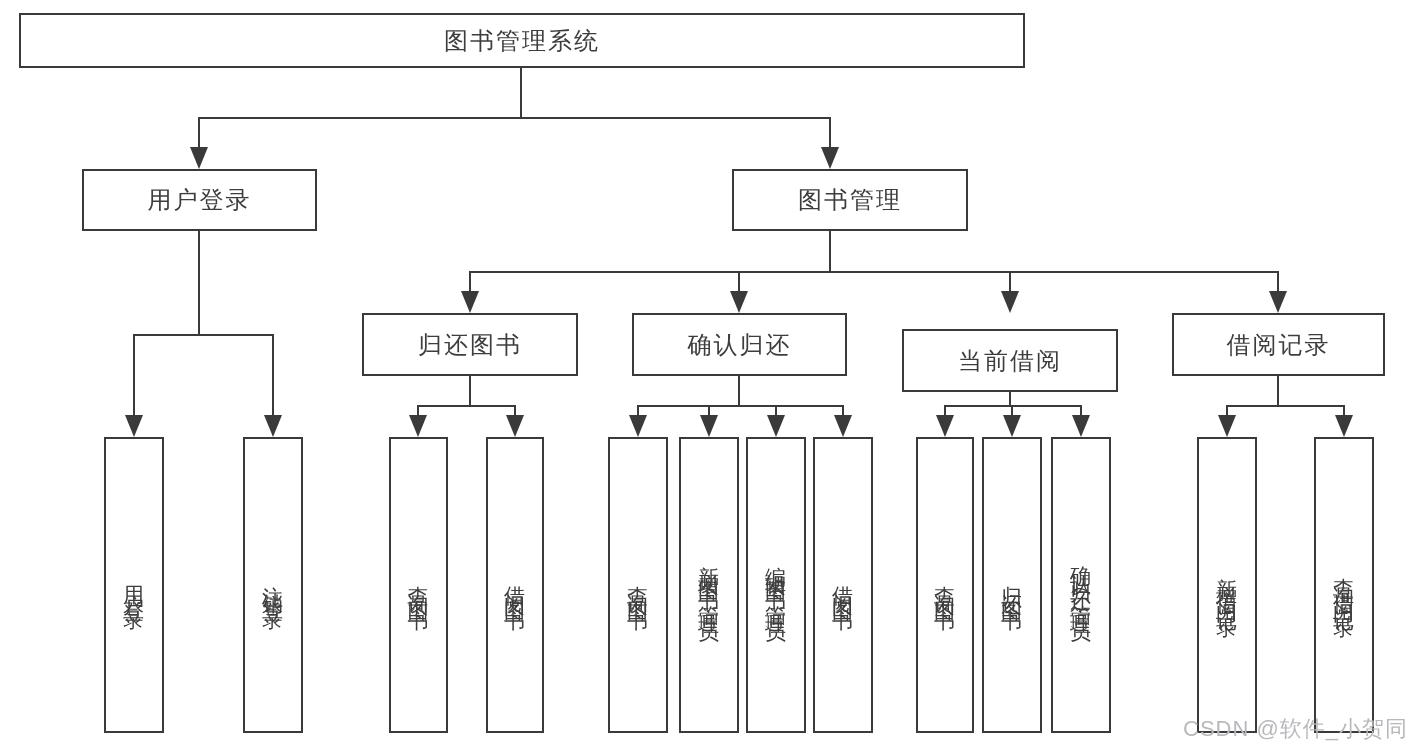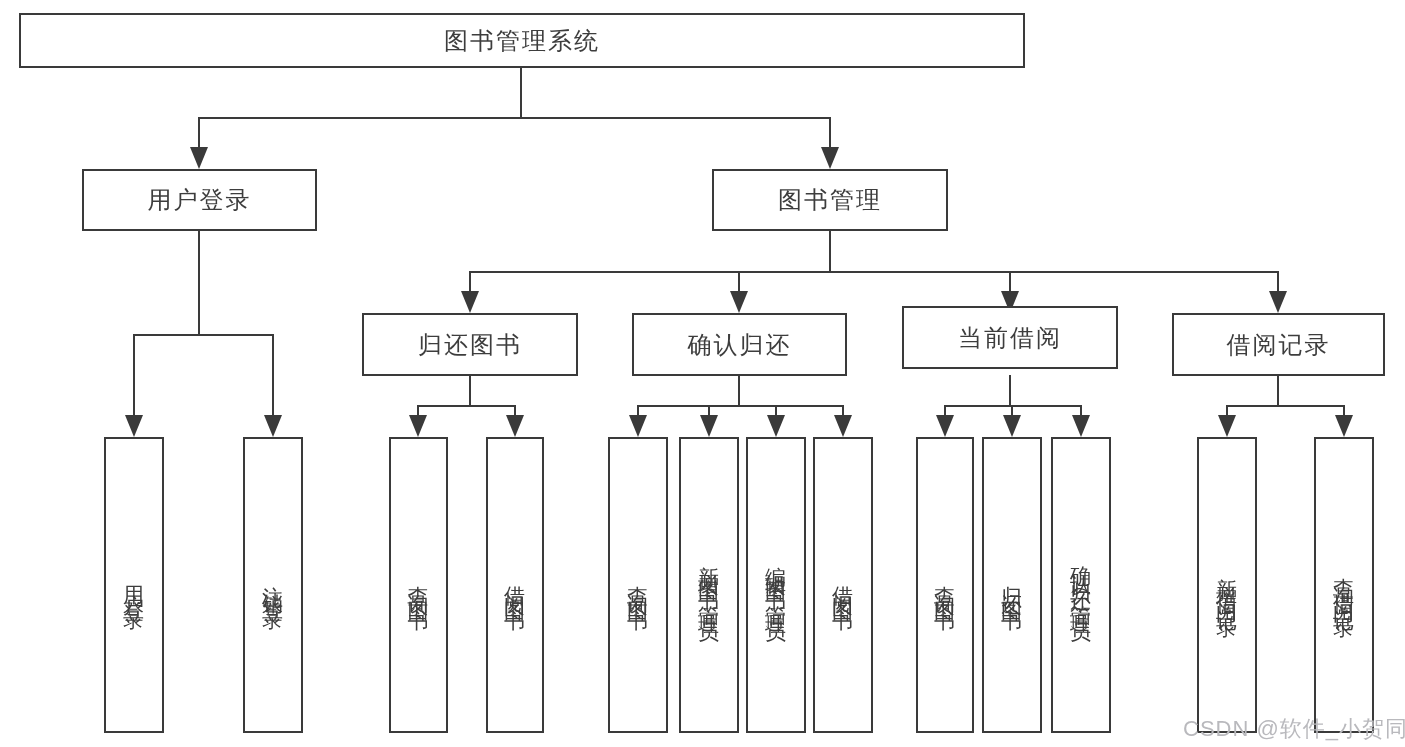--- a/index.html
+++ b/index.html
@@ -108,24 +108,24 @@
       <div class="seg" style="left: 1080px; top: 406px; width: 2px; height: 19px;"></div>
       <div class="head" style="left: 1072px; top: 415px;"></div>
       <div class="seg" style="left: 1226px; top: 406px; width: 2px; height: 19px;"></div>
       <div class="head" style="left: 1218px; top: 415px;"></div>
       <div class="seg" style="left: 1343px; top: 406px; width: 2px; height: 19px;"></div>
       <div class="head" style="left: 1335px; top: 415px;"></div>
     </div>
   <div id="node-layer">
       <div class="node h" style="left: 19px; top: 13px; width: 1006px; height: 55px;">图书管理系统</div>
       <div class="node h" style="left: 82px; top: 169px; width: 235px; height: 62px;">用户登录</div>
-      <div class="node h" style="left: 712px; top: 169px; width: 236px; height: 62px;">图书管理</div>
+      <div class="node h" style="left: 732px; top: 169px; width: 236px; height: 62px;">图书管理</div>
       <div class="node h" style="left: 362px; top: 313px; width: 216px; height: 63px;">归还图书</div>
       <div class="node h" style="left: 632px; top: 313px; width: 215px; height: 63px;">确认归还</div>
-      <div class="node h" style="left: 902px; top: 306px; width: 216px; height: 63px;">当前借阅</div>
+      <div class="node h" style="left: 902px; top: 329px; width: 216px; height: 63px;">当前借阅</div>
       <div class="node h" style="left: 1172px; top: 313px; width: 213px; height: 63px;">借阅记录</div>
       <div class="node v" style="left: 104px; top: 437px; width: 60px; height: 296px;">用户登录</div>
       <div class="node v" style="left: 243px; top: 437px; width: 60px; height: 296px;">注销登录</div>
       <div class="node v" style="left: 389px; top: 437px; width: 59px; height: 296px;">查询图书</div>
       <div class="node v" style="left: 486px; top: 437px; width: 58px; height: 296px;">借阅图书</div>
       <div class="node v" style="left: 608px; top: 437px; width: 60px; height: 296px;">查询图书</div>
       <div class="node v" style="left: 679px; top: 437px; width: 60px; height: 296px;">新增图书（管理员）</div>
       <div class="node v" style="left: 746px; top: 437px; width: 60px; height: 296px;">编辑图书（管理员）</div>
       <div class="node v" style="left: 813px; top: 437px; width: 60px; height: 296px;">借阅图书</div>
       <div class="node v" style="left: 916px; top: 437px; width: 58px; height: 296px;">查询图书</div>

